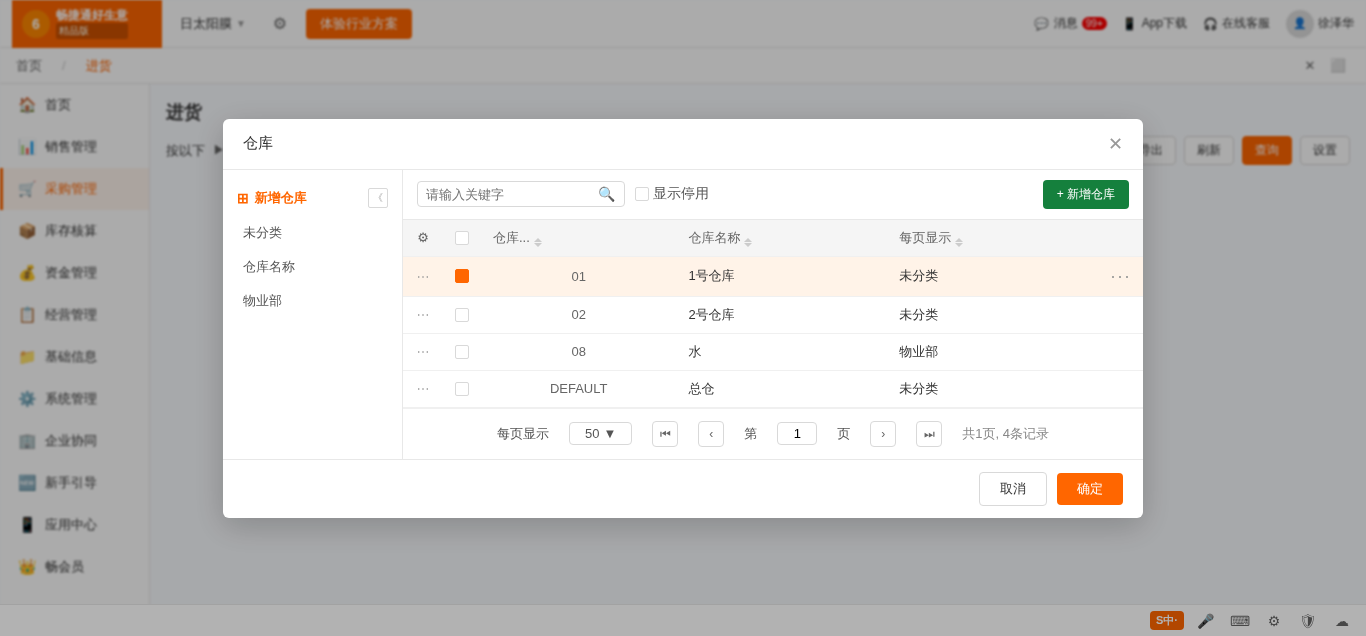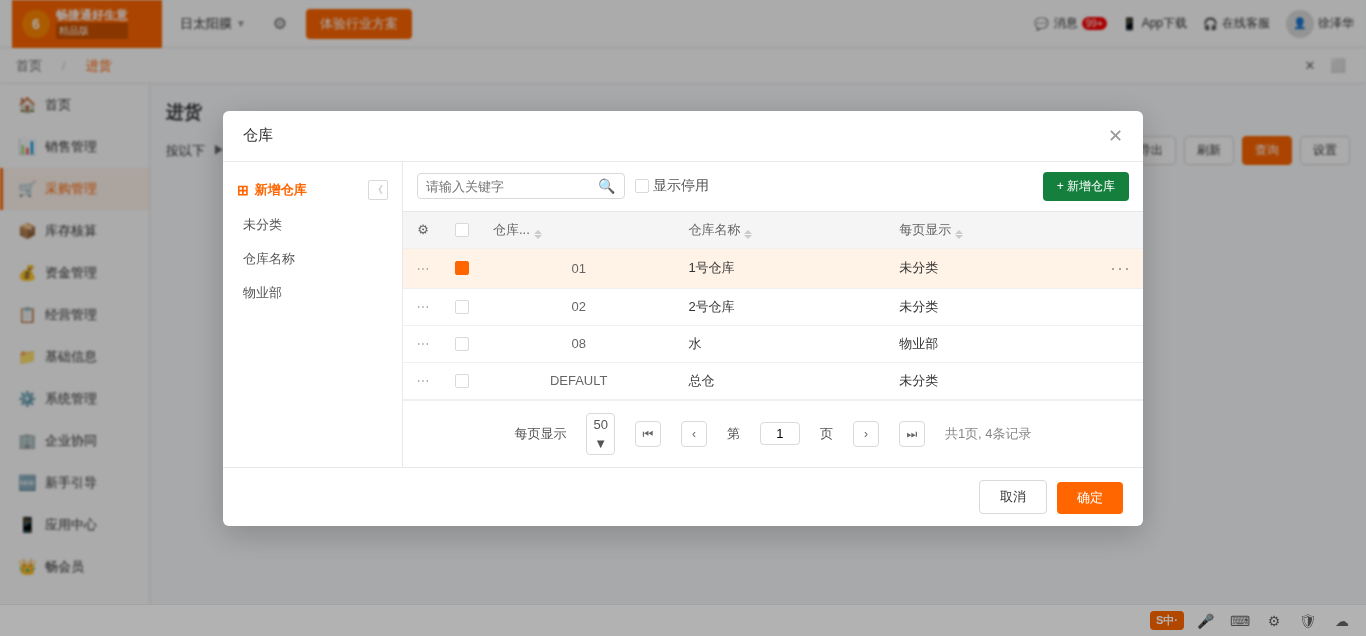--- a/index.html
+++ b/index.html
@@ -182,37 +182,37 @@
     .gear-col { color: #999; text-align: center; cursor: pointer; }
 
     
     .pagination {
       display: flex; align-items: center; justify-content: center;
       padding: 12px 14px; border-top: 1px solid #f0f0f0; gap: 20px;
       font-size: 13px; color: #555;
     }
     .page-select {
       border: 1px solid #d9d9d9; border-radius: 4px;
-      padding: 3px 6px; font-size: 13px; cursor: pointer;
-      display: flex; align-items: center; gap: 4px; flex-direction: column;
+      padding: 3px 15px; font-size: 13px; cursor: pointer;
+      display: flex; align-items: center; gap: 4px;
     }
     .page-nav-btn {
       width: 26px; height: 26px; border: 1px solid #d9d9d9;
       border-radius: 4px; display: flex; align-items: center; justify-content: center;
       cursor: pointer; color: #666; font-size: 12px; background: #fff;
     }
     .page-input {
       border: 1px solid #d9d9d9; border-radius: 4px;
       width: 40px; padding: 3px 6px; text-align: center; font-size: 13px;
     }
     .page-total { color: #888; }
 
     
     .modal-footer {
-      display: flex; align-items: flex-end; justify-content: flex-end;
+      display: flex; align-items: center; justify-content: flex-end;
       padding: 12px 20px; border-top: 1px solid #e8e8e8; gap: 10px;
     }
     .btn-cancel {
       padding: 7px 20px; border: 1px solid #d9d9d9; border-radius: 4px;
       background: #fff; cursor: pointer; font-size: 13px; color: #333;
     }
     .btn-confirm {
       padding: 7px 20px; border: none; border-radius: 4px;
       background: #f60; color: #fff; cursor: pointer; font-size: 13px;
     }

